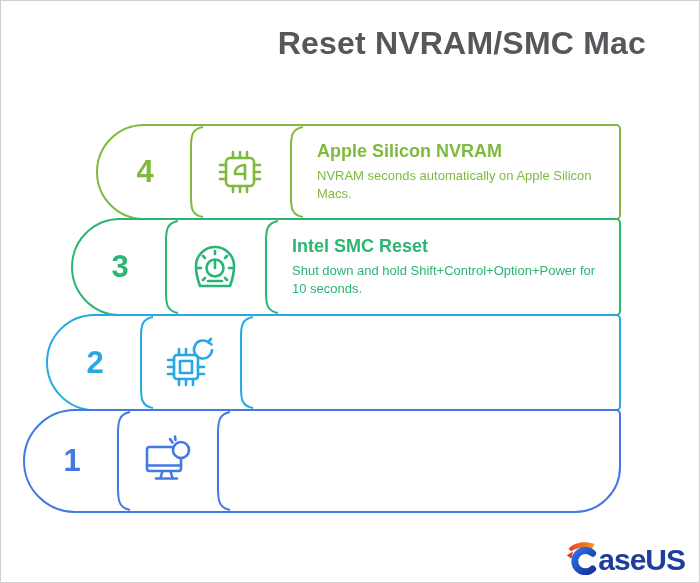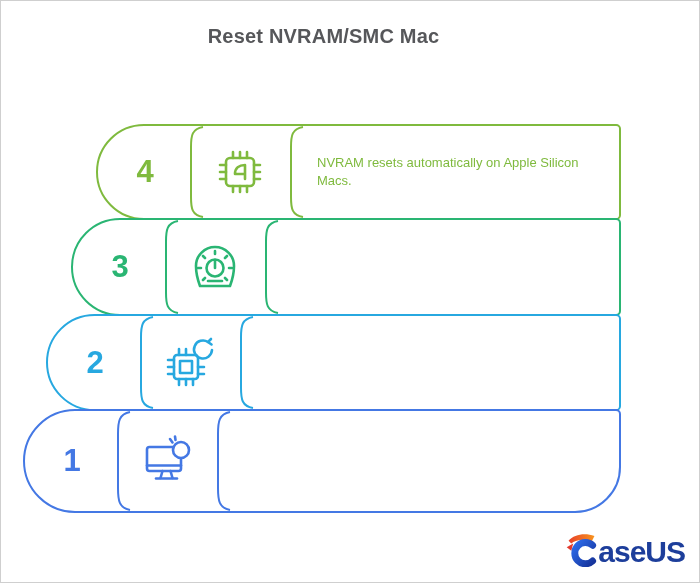--- a/index.html
+++ b/index.html
@@ -7,22 +7,22 @@
     position:relative;
     width:700px;height:583px;
     box-sizing:border-box;
     border:1px solid #cfcfcf;
     background:#fff;
     font-family:"Liberation Sans", sans-serif;
     overflow:hidden;
   }
   .page-title{
     position:absolute;top:24px;left:0;width:645px;
-    text-align:center;
-    font-size:20px;font-weight:bold;color:#56575a;
+    text-align:right;
+    font-size:32px;font-weight:bold;color:#56575a;
     letter-spacing:.2px;
   }
   .step{
     position:absolute;
     box-sizing:border-box;
     border:2px solid var(--c);
     border-radius:50px 5px 5px 50px;
     color:var(--c);
     background:#fff;
   }
@@ -51,21 +51,21 @@
     display:flex;flex-direction:column;justify-content:center;
   }
   .step-title{
     font-size:18px;font-weight:bold;color:var(--c);
     margin-bottom:6px;line-height:1.1;
   }
   .step-desc{
     font-size:13px;color:var(--c);line-height:1.35;
   }
   .logo{
-    position:absolute;right:14px;bottom:15px;
+    position:absolute;right:14px;bottom:7px;
     display:flex;align-items:flex-end;
   }
   .logo-mark{width:37px;height:36px;margin-right:-2px;}
   .logo-text{
     font-size:30px;font-weight:bold;color:#1d3e9b;
     letter-spacing:-1px;line-height:1;
   }
 </style>
 </head>
 <body>
@@ -86,41 +86,46 @@
         <path d="M21,42 L21,48 M28,42 L28,48 M35,42 L35,48"></path>
         <path d="M8,21 L14,21 M8,28 L14,28 M8,35 L14,35"></path>
         <path d="M42,21 L48,21 M42,28 L48,28 M42,35 L48,35"></path>
         <path d="M33,21 L33,35 M33,21 C27,21 23,24 23,30 L33,30"></path>
       </svg>
     </div>
     <svg class="seam seam-2" viewBox="0 0 24 96" preserveAspectRatio="none">
       <path d="M23,1 C12,3 11,10 11,22 L11,74 C11,86 12,93 23,95" fill="none" stroke="currentColor" stroke-width="2"></path>
     </svg>
     <div class="content">
-      <div class="step-desc">NVRAM resets automatically on Apple Silicon Macs.</div>
+      <div class="step-title">Apple Silicon NVRAM</div>
+      <div class="step-desc">NVRAM seconds automatically on Apple Silicon Macs.</div>
     </div>
   </div>
 
   <div class="step step-3" style="--c: #2ab573;">
     <div class="num">3</div>
     <svg class="seam seam-1" viewBox="0 0 24 96" preserveAspectRatio="none">
       <path d="M23,1 C12,3 11,10 11,22 L11,74 C11,86 12,93 23,95" fill="none" stroke="currentColor" stroke-width="2"></path>
     </svg>
     <div class="icon-box">
       <svg viewBox="0 0 56 56" fill="none" stroke="currentColor" stroke-width="2.6" stroke-linecap="round" stroke-linejoin="round">
         <path d="M13,47 C10,39 9,33 9,27 A19,19 0 0 1 47,27 C47,33 46,39 43,47 L13,47 Z"></path>
         <circle cx="28" cy="29" r="8.5"></circle>
         <path d="M28,29 L28,21"></path>
         <path d="M28,15 L28,12 M38,19 L40,17 M42,29 L45,29 M38,39 L40,41 M18,19 L16,17 M14,29 L11,29 M18,39 L16,41"></path>
         <path d="M21,42 L35,42"></path>
       </svg>
     </div>
     <svg class="seam seam-2" viewBox="0 0 24 96" preserveAspectRatio="none">
       <path d="M23,1 C12,3 11,10 11,22 L11,74 C11,86 12,93 23,95" fill="none" stroke="currentColor" stroke-width="2"></path>
     </svg>
+    <div class="content">
+      <div class="step-title">Intel SMC Reset</div>
+      <div class="step-desc">Shut down and hold Shift+Control+Option+Power for 10 seconds.</div>
+    </div>
   </div>
 
   <div class="step step-2" style="--c: #27a8e0;">
     <div class="num">2</div>
     <svg class="seam seam-1" viewBox="0 0 24 96" preserveAspectRatio="none">
       <path d="M23,1 C12,3 11,10 11,22 L11,74 C11,86 12,93 23,95" fill="none" stroke="currentColor" stroke-width="2"></path>
     </svg>
     <div class="icon-box">
       <svg viewBox="0 0 56 56" fill="none" stroke="currentColor" stroke-width="2.6" stroke-linecap="round" stroke-linejoin="round">
         <rect x="12" y="20" width="24" height="24" rx="3"></rect>

